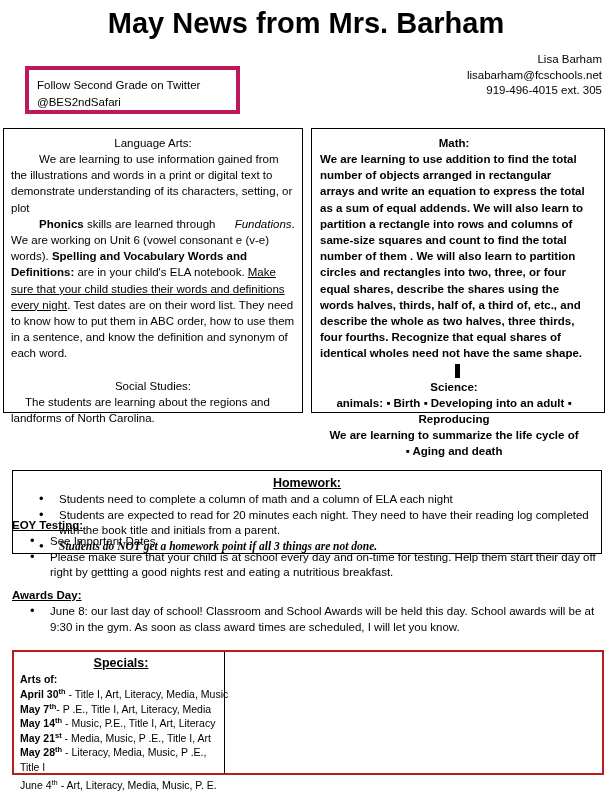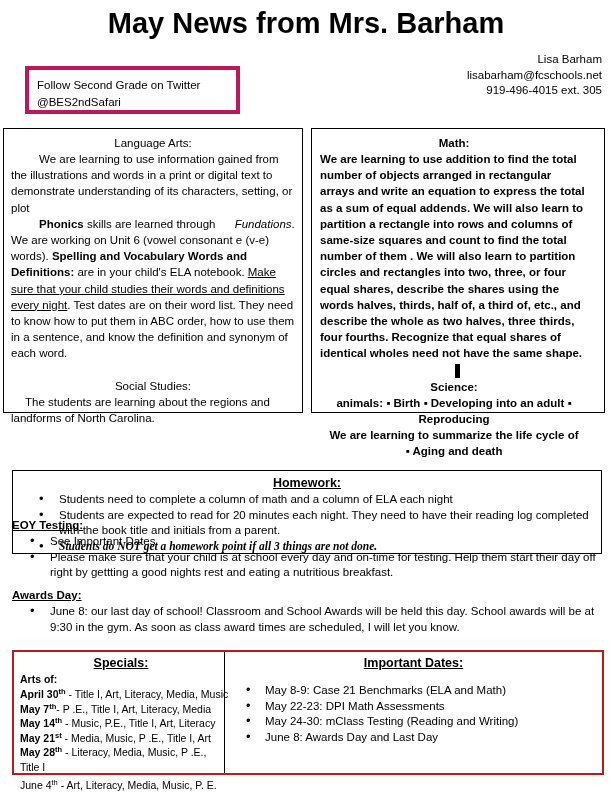--- a/index.html
+++ b/index.html
@@ -318,25 +318,15 @@
 
       <div class="specials-line"><span class="day">May 14</span><sup class="day">th</sup><span> - Music, P.E., Title I, Art, Literacy</span></div>
 
       <div class="specials-line"><span class="day">May 21</span><sup class="day">st</sup><span> - Media, Music, P .E., Title I, Art</span></div>
 
       <div class="specials-line" style="white-space:normal;"><span class="day">May 28</span><sup class="day">th</sup><span> - Literacy, Media, Music, P .E., Title I</span></div>
 
       <div class="overflow-line"><span class="day">June 4</span><sup class="day">th</sup><span> - Art, Literacy, Media, Music, P. E.</span></div>
     </div>
 
-    <div class="dates-cell">
-      <div class="sec-title">Important Dates:</div>
-      <div class="dates-gap"></div>
-      <ul class="dates">
-        <li>May 8-9:  Case 21 Benchmarks (ELA and Math)</li>
-        <li>May 22-23: DPI Math Assessments</li>
-        <li>May 24-30: mClass Testing  (Reading and Writing)</li>
-        <li>June 8: Awards Day and Last Day</li>
-      </ul>
-    </div>
   </div>
 
 </div>
 
 </body></html>

